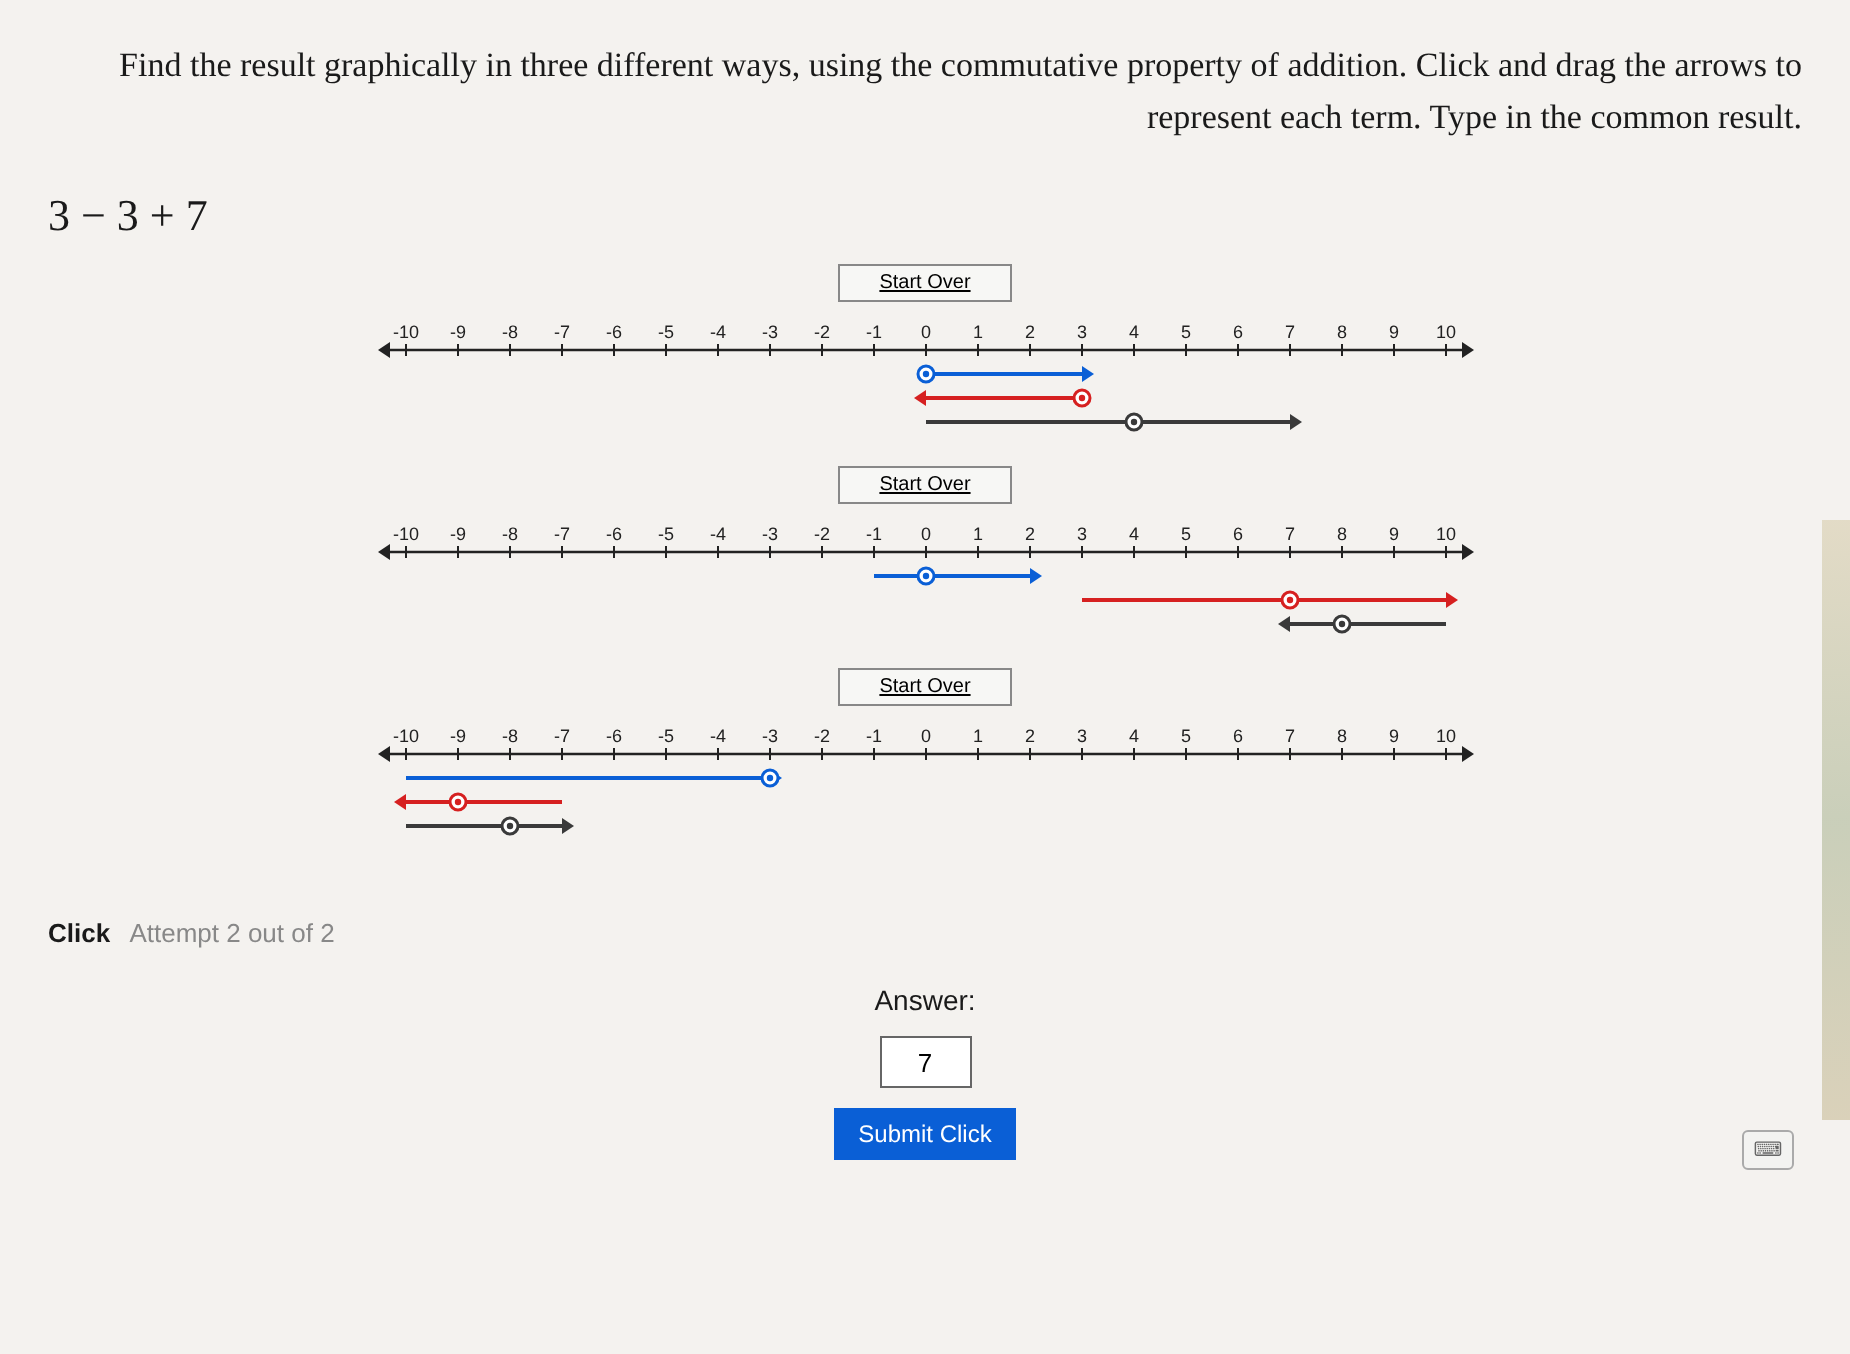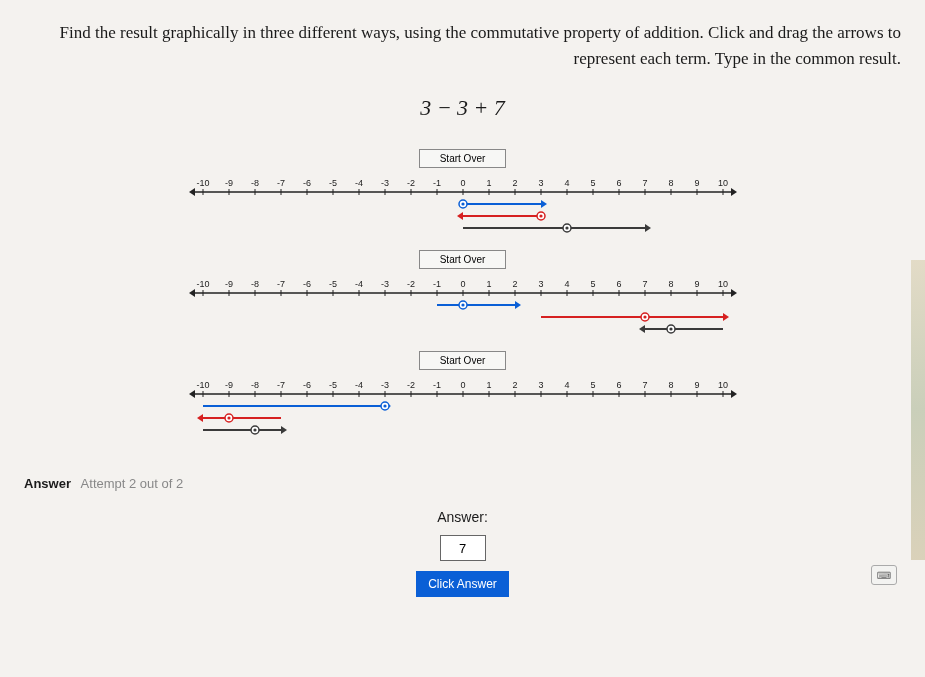--- a/index.html
+++ b/index.html
@@ -14,45 +14,45 @@
     position: relative;
   }
   .instructions {
     font-size: 17px;
     line-height: 1.5;
     margin-bottom: 24px;
     max-width: 880px;
     text-align: right;
   }
   .expression {
-    text-align: center;
+    text-align: left;
     font-size: 22px;
-    margin-bottom: 28px;
+    margin-bottom: 11px;
     font-family: 'Times New Roman', serif;
-    font-style: italic;
   }
   .numberlines {
     display: flex;
     flex-direction: column;
     align-items: center;
     gap: 4px;
   }
   .nl-block {
     display: flex;
     flex-direction: column;
     align-items: center;
   }
   .start-over {
     font-family: Arial, sans-serif;
     font-size: 10px;
     padding: 3px 20px;
     border: 1px solid #888;
     background: #f7f7f5;
     margin-bottom: 6px;
     cursor: pointer;
+    text-decoration: underline;
   }
   svg.axis {
     display: block;
   }
   .tick-label {
     font-family: Arial, sans-serif;
     font-size: 9px;
     fill: #222;
     text-anchor: middle;
   }
@@ -305,24 +305,24 @@
         <line x1="20" x2="98" y1="54" y2="54" stroke="#3a3a3a" stroke-width="2"></line>
         <polygon points="104,54 98,50 98,58" fill="#3a3a3a"></polygon>
         <circle cx="72" cy="54" r="4" fill="#fff" stroke="#3a3a3a" stroke-width="1.5"></circle>
         <circle cx="72" cy="54" r="1.6" fill="#3a3a3a"></circle>
       </svg>
     </div>
   </div>
 
 <div class="answer-area">
   <div class="attempt-line">
-    <span class="bold">Answer</span>
+    <span class="bold">Click</span>
     <span class="light">Attempt 2 out of 2</span>
   </div>
   <div class="answer-row">
     <span>Answer:</span>
     <input class="answer-input" type="text" value="7" style="">
-    <button class="submit-btn">Click Answer</button>
+    <button class="submit-btn">Submit Click</button>
   </div>
 </div>
 
 <div class="keyboard-icon">⌨</div>
 <div class="right-edge"></div>
 
 </body></html>

